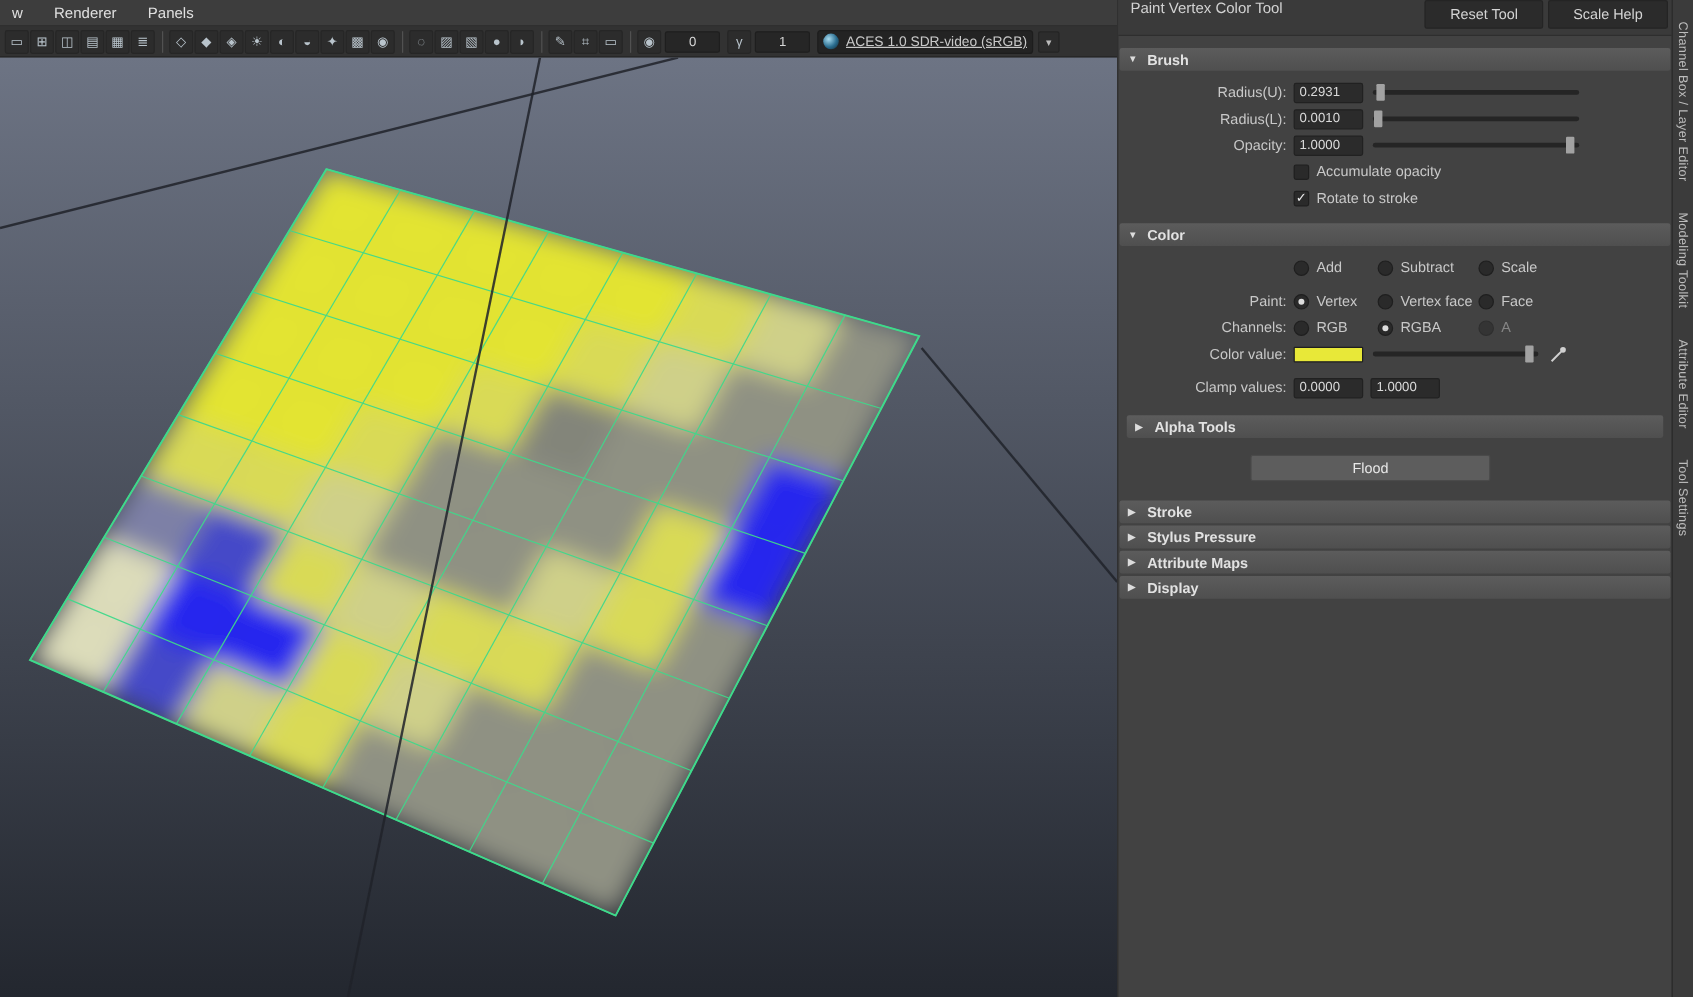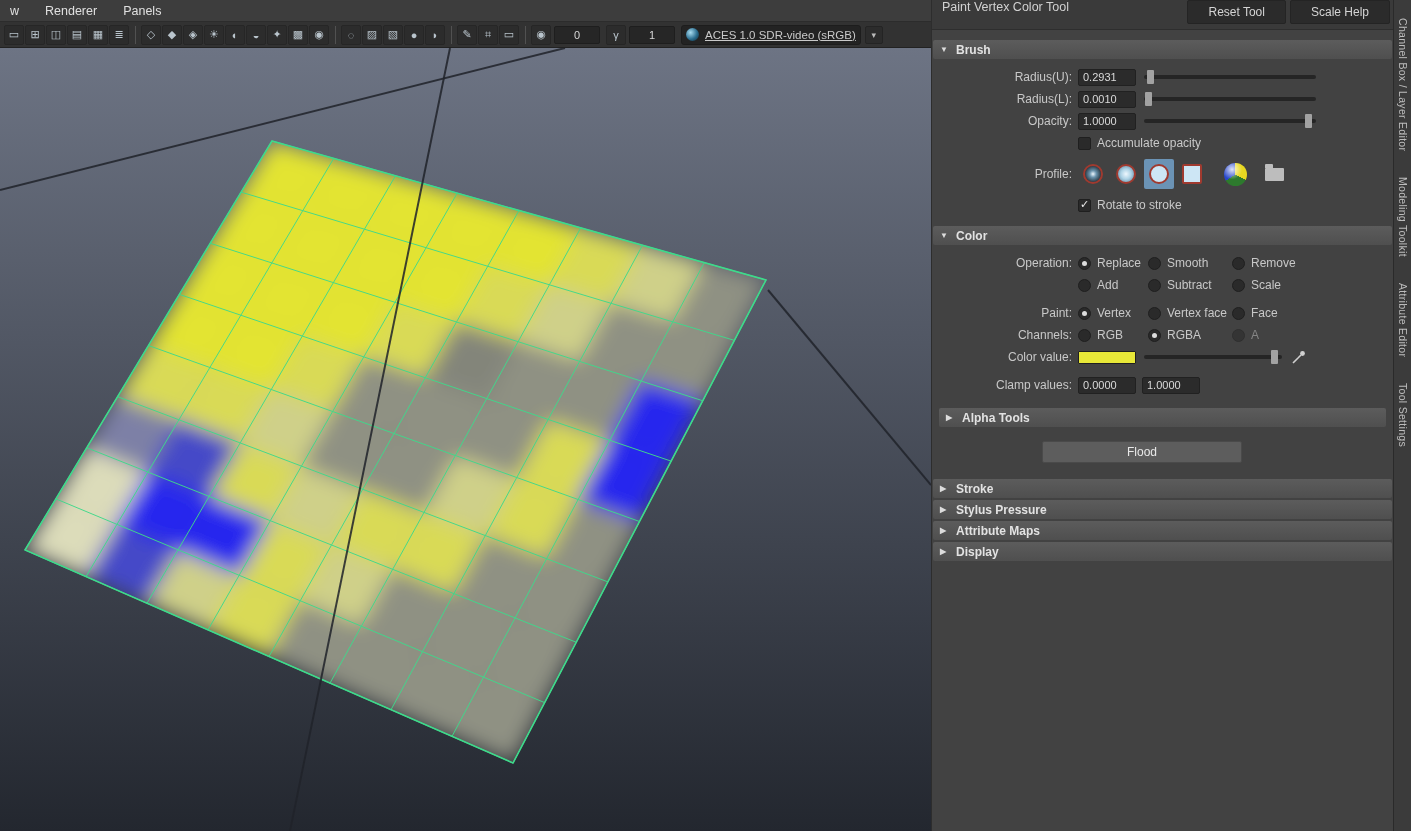--- a/index.html
+++ b/index.html
@@ -255,64 +255,32 @@
           <input class="field" value="1.0000" style="">
           <div class="slider">
               <div class="handle" style="left:161px"></div>
             </div>
         </div>
         <div class="prow">
           <div class="rlabel"></div>
           <span class="cb"></span>
           <span style="margin-left:6px">Accumulate opacity</span>
         </div>
-        <div class="prow profile-row">
-          <div class="rlabel">Profile:</div>
-          <span class="picon-wrap">
-              <span class="pc gauss"></span>
-            </span>
-          <span class="picon-wrap">
-              <span class="pc soft"></span>
-            </span>
-          <span class="picon-wrap sel">
-              <span class="pc solid"></span>
-            </span>
-          <span class="picon-wrap">
-              <span class="psq"></span>
-            </span>
-          <span class="psphere"></span>
-          <span class="pfolder"></span>
-        </div>
         <div class="prow">
           <div class="rlabel"></div>
           <span class="cb on"></span>
           <span style="margin-left:6px">Rotate to stroke</span>
         </div>
       </div>
 
       <div class="sec-header">
         <span class="arrow">▼</span>
         <span>Color</span>
       </div>
       <div class="sec-content">
-        <div class="prow">
-          <div class="rlabel">Operation:</div>
-          <span class="optcell w1">
-              <span class="rb on"></span>
-              <span class="olabel">Replace</span>
-            </span>
-          <span class="optcell w2">
-              <span class="rb"></span>
-              <span class="olabel">Smooth</span>
-            </span>
-          <span class="optcell w3">
-              <span class="rb"></span>
-              <span class="olabel">Remove</span>
-            </span>
-        </div>
         <div class="prow">
           <div class="rlabel"></div>
           <span class="optcell w1">
               <span class="rb"></span>
               <span class="olabel">Add</span>
             </span>
           <span class="optcell w2">
               <span class="rb"></span>
               <span class="olabel">Subtract</span>
             </span>

